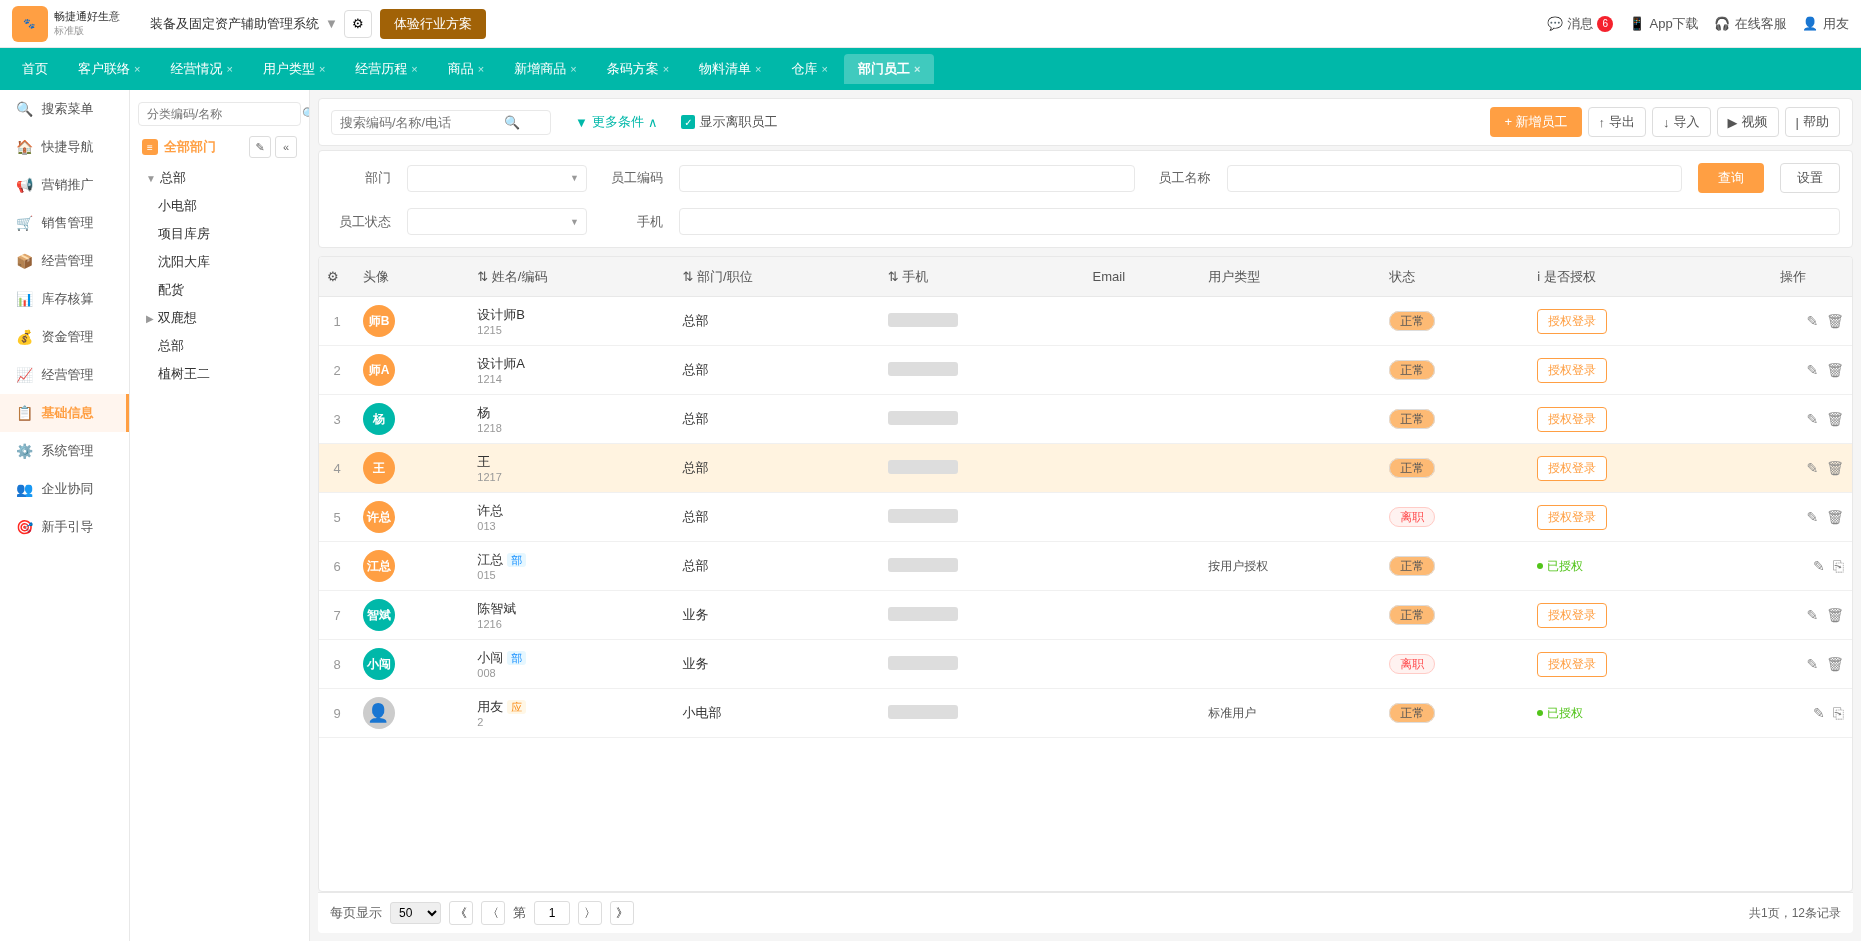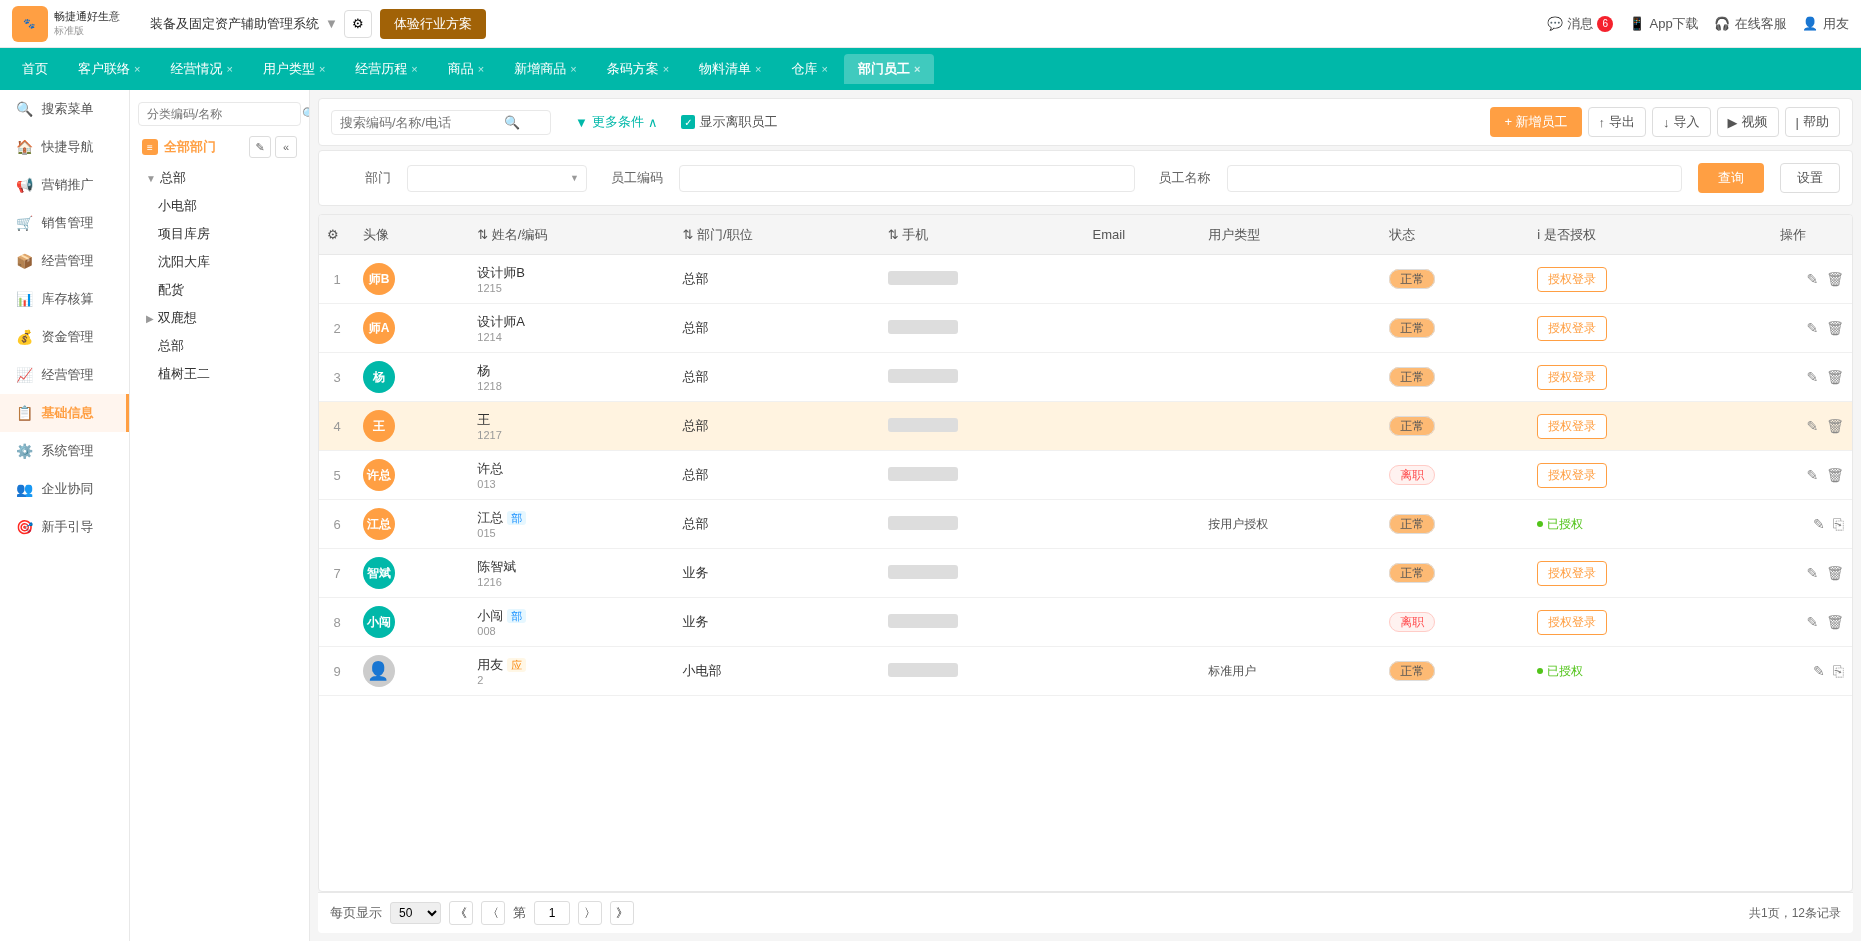--- a/index.html
+++ b/index.html
@@ -331,20 +331,28 @@
           <div class="adv-select-wrap">
             <select class="adv-select"><option></option></select>
           </div>
           <span class="adv-label">员工编码</span>
           <input class="adv-input" type="text" style="">
           <span class="adv-label">员工名称</span>
           <input class="adv-input" type="text" style="">
           <button class="adv-btn-query">查询</button>
           <button class="adv-btn-reset">设置</button>
         </div>
+        <div class="adv-row">
+          <span class="adv-label">员工状态</span>
+          <div class="adv-select-wrap">
+            <select class="adv-select"><option></option></select>
+          </div>
+          <span class="adv-label">手机</span>
+          <input class="adv-input" type="text" style="">
+        </div>
       </div>
 
       <div class="table-wrap">
         <table>
           <thead>
             <tr>
               <th style="width:36px;"><span>⚙</span></th>
               <th>头像</th>
               <th>⇅ 姓名/编码</th>
               <th>⇅ 部门/职位</th>

